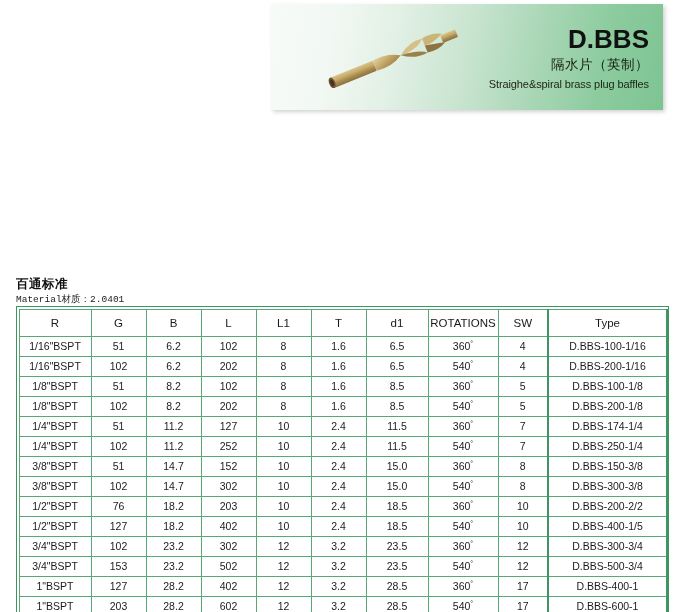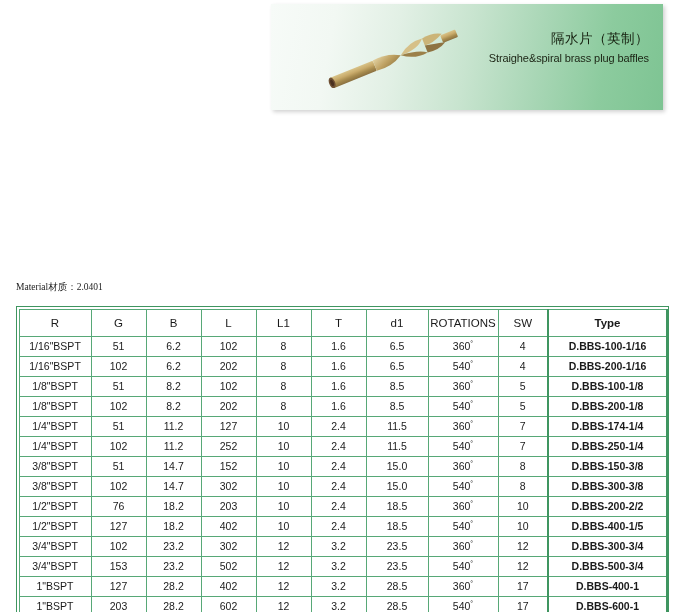--- a/index.html
+++ b/index.html
@@ -88,22 +88,21 @@
   .std-title {
     font-size: 12.5px;
     font-weight: bold;
     color: #111;
     font-family: "DejaVu Sans", sans-serif;
     letter-spacing: 0.5px;
   }
   .std-material {
     font-size: 9.5px;
     color: #1c1c1c;
-    margin-top: 5px;
-    font-family: Liberation Serif, serif;
+    font-family: Liberation Mono, monospace;
   }
 
   
   .spec-table-wrap {
     position: absolute;
     left: 16px;
     top: 306px;
     width: 648px;
   }
   table.spec {
@@ -122,21 +121,21 @@
     background: #ffffff;
     white-space: nowrap;
     overflow: hidden;
   }
   table.spec thead th {
     height: 26px;
     font-weight: normal;
     font-size: 11.5px;
   }
   table.spec th.type-col, table.spec td.type-col {
-    font-weight: bold;
+    font-weight: normal;
     border-left: 2.5px solid #3f9560;
     border-right: 2.5px solid #3f9560;
     font-size: 10.5px;
     margin-top: 22px;
   }
   table.spec thead th.type-col {
     font-size: 11.5px;
   }
   
   .spec-table-wrap {
@@ -179,20 +178,21 @@
       <path d="M58 26 Q74 24 86 31.5 Q74 39 58 37 Z" fill="url(#brassB)"></path>
       <path d="M86 31.5 Q98 22 112 24 Q104 33 86 31.5 Z" fill="#d6c088"></path>
       <path d="M86 31.5 Q98 41 112 39 Q104 33 86 31.5 Z" fill="#9c8049"></path>
       <path d="M112 24 Q124 22 132 27 Q120 33 112 31.5 Z" fill="#cbb478"></path>
       <path d="M112 39 Q124 41 132 36 Q120 33 112 31.5 Z" fill="#8e7342"></path>
       <rect x="130" y="28" width="16" height="8" rx="1" fill="url(#brassA)"></rect>
     </g>
   </svg>
 
   <div class="banner-text">
+    <div class="banner-title">D.BBS</div>
     <div class="banner-cn">隔水片（英制）</div>
     <div class="banner-en">Straighe&amp;spiral brass plug baffles</div>
   </div>
 </div>
 
 <svg class="drawing" viewBox="0 0 680 128">
   <defs>
     <linearGradient id="bodyGrad" x1="0" y1="0" x2="0" y2="1">
       <stop offset="0%" stop-color="#d9c794"></stop>
       <stop offset="22%" stop-color="#e8dcb5"></stop>
@@ -352,20 +352,21 @@
     <text x="534" y="214" text-anchor="middle" fill="#111" stroke="none" font-size="7.5">SW</text>
 
     <path d="M508 228 Q534 241 560 228" stroke="#2f2f2f" stroke-width="0.7" fill="none"></path>
     <polygon points="508,228 512,222 514,229" fill="#2f2f2f" stroke="none"></polygon>
     <polygon points="560,228 554,229 556,222" fill="#2f2f2f" stroke="none"></polygon>
     <text x="534" y="234" text-anchor="middle" fill="#111" stroke="none" font-size="8.5">Rotations</text>
   </g>
 </svg>
 
 <div class="std-block">
+  <div class="std-title">百通标准</div>
   <div class="std-material">Material材质：2.0401</div>
 </div>
 
 <div class="spec-table-wrap">
   <table class="spec">
     <colgroup>
       <col style="width:72px">
         <col style="width:55px">
         <col style="width:55px">
       <col style="width:55px">

